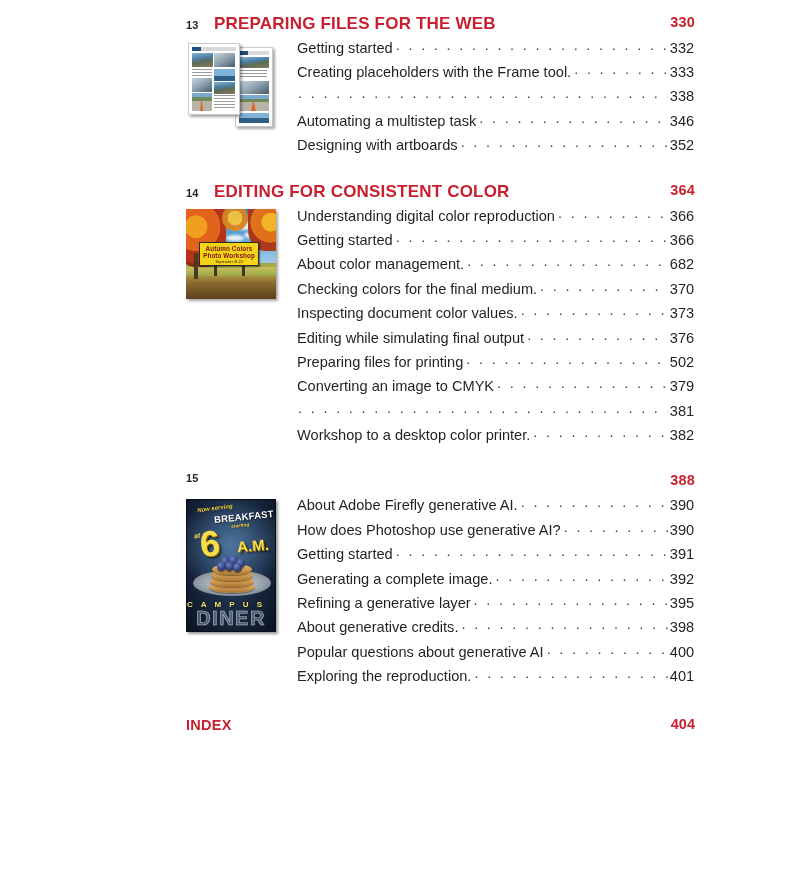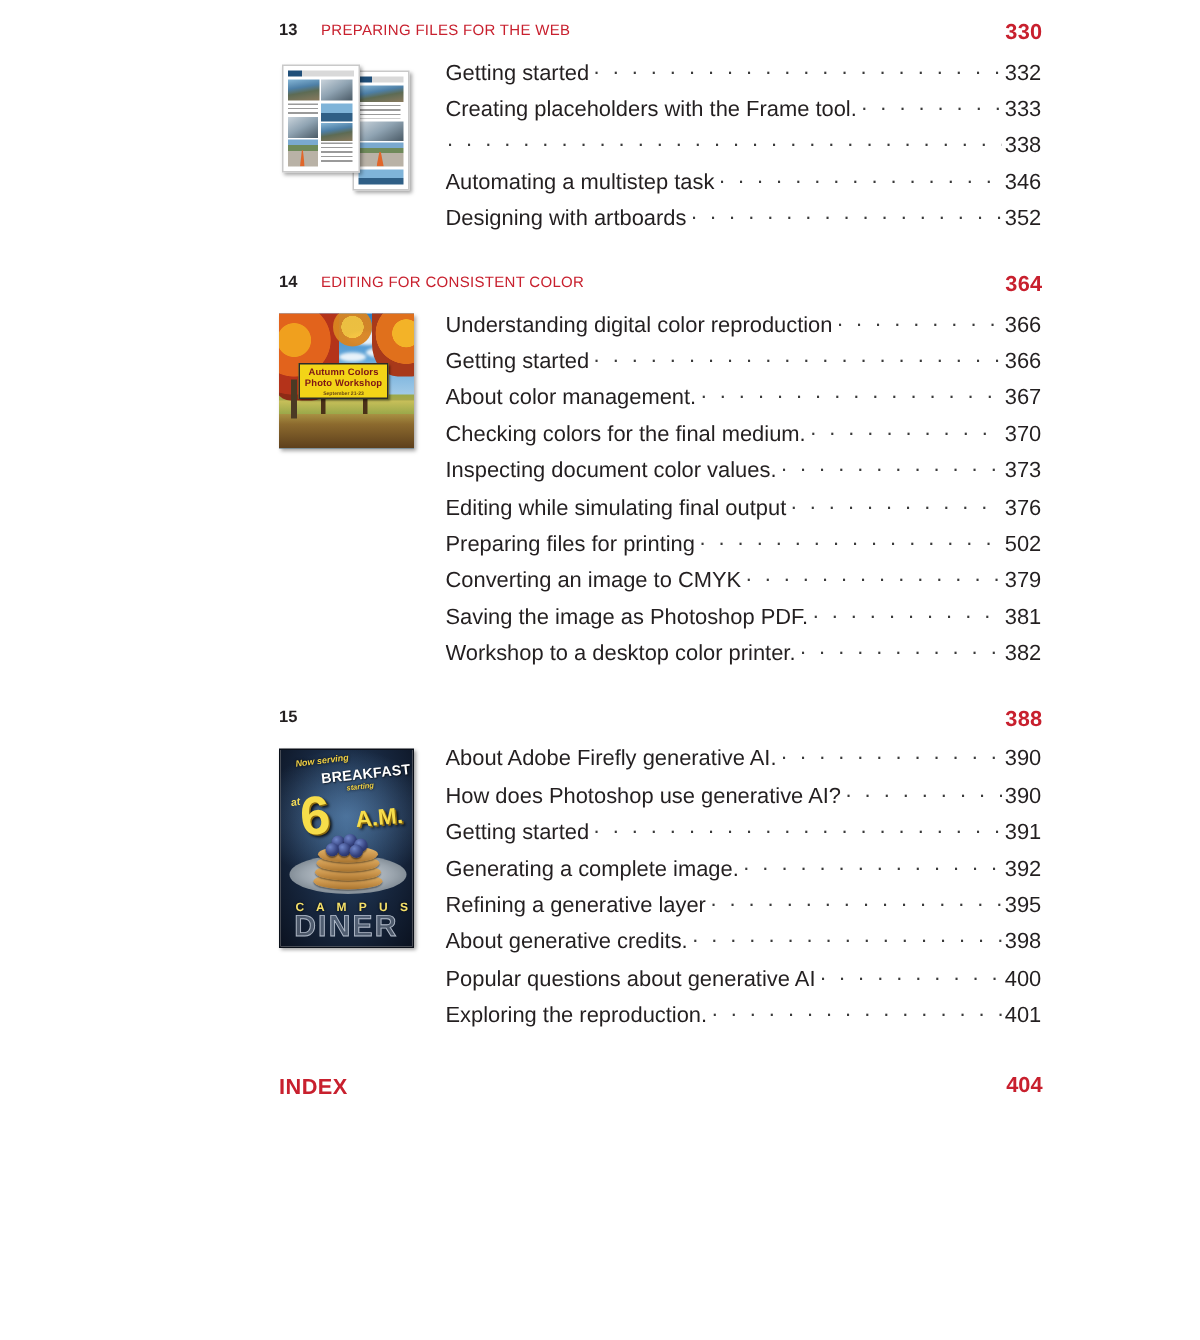--- a/index.html
+++ b/index.html
@@ -36,22 +36,22 @@
   }
   .chapter-num {
     font-weight: bold;
     font-size: 11px;
     color: #231f20;
     width: 28px;
     flex: 0 0 28px;
     letter-spacing: 0.1px;
   }
   .chapter-title {
-    font-weight: normal;
-    font-size: 10px;
+    font-weight: bold;
+    font-size: 17px;
     color: #c8202e;
     letter-spacing: 0.2px;
     white-space: nowrap;
   }
   .chapter-page {
     position: absolute;
     right: 105px;
     top: 0;
     font-weight: bold;
     font-size: 14.5px;
@@ -341,21 +341,21 @@
     background: linear-gradient(180deg,#e7bd74 0%, #c9934a 60%, #a8742f 100%);
     box-shadow: 0 1px 1px rgba(0,0,0,.4);
   }
   .dn-berry {
     position:absolute; width:9px; height:9px; border-radius:50%;
     background: radial-gradient(circle at 35% 30%, #6f86c9 0%, #35427e 55%, #1c2350 100%);
     box-shadow: 0 1px 1px rgba(0,0,0,.5);
   }
   .dn-campus {
     position:absolute; left:0; right:0; top:100px;
-    text-align:right;
+    text-align:left;
     font-size:8px; font-weight:bold; color:#f5e06a;
     letter-spacing:3px;
     text-shadow: 0 0 2px rgba(0,0,0,.9);
   }
   .dn-diner {
     position:absolute; left:0; right:0; top:108px;
     text-align:center;
     font-size:20px; font-weight:bold;
     color: rgba(190,200,215,0.35);
     letter-spacing: 1.5px;
@@ -481,21 +481,21 @@
         <span class="toc-dots">
             <span>. . . . . . . . . . . . . . . . . . . . . . . . . . . . . . . . . . . . . . . . . . . . . . . . . . .</span>
           </span>
         <span class="toc-num">366</span>
       </div>
       <div class="toc-row">
         <span class="toc-label">About color management.</span>
         <span class="toc-dots">
             <span>. . . . . . . . . . . . . . . . . . . . . . . . . . . . . . . . . . . . . . . . . . . . . . . . . . .</span>
           </span>
-        <span class="toc-num">367</span>
+        <span class="toc-num">682</span>
       </div>
       <div class="toc-row">
         <span class="toc-label">Checking colors for the final medium.</span>
         <span class="toc-dots">
             <span>. . . . . . . . . . . . . . . . . . . . . . . . . . . . . . . . . . . . . . . . . . . . . . . . . . .</span>
           </span>
         <span class="toc-num">370</span>
       </div>
       <div class="toc-row">
         <span class="toc-label">Inspecting document color values.</span>
@@ -519,21 +519,20 @@
         <span class="toc-num">502</span>
       </div>
       <div class="toc-row">
         <span class="toc-label">Converting an image to CMYK</span>
         <span class="toc-dots">
             <span>. . . . . . . . . . . . . . . . . . . . . . . . . . . . . . . . . . . . . . . . . . . . . . . . . . .</span>
           </span>
         <span class="toc-num">379</span>
       </div>
       <div class="toc-row">
-        <span class="toc-label">Saving the image as Photoshop PDF.</span>
         <span class="toc-dots">
             <span>. . . . . . . . . . . . . . . . . . . . . . . . . . . . . . . . . . . . . . . . . . . . . . . . . . .</span>
           </span>
         <span class="toc-num">381</span>
       </div>
       <div class="toc-row">
         <span class="toc-label">Workshop to a desktop color printer.</span>
         <span class="toc-dots">
             <span>. . . . . . . . . . . . . . . . . . . . . . . . . . . . . . . . . . . . . . . . . . . . . . . . . . .</span>
           </span>

